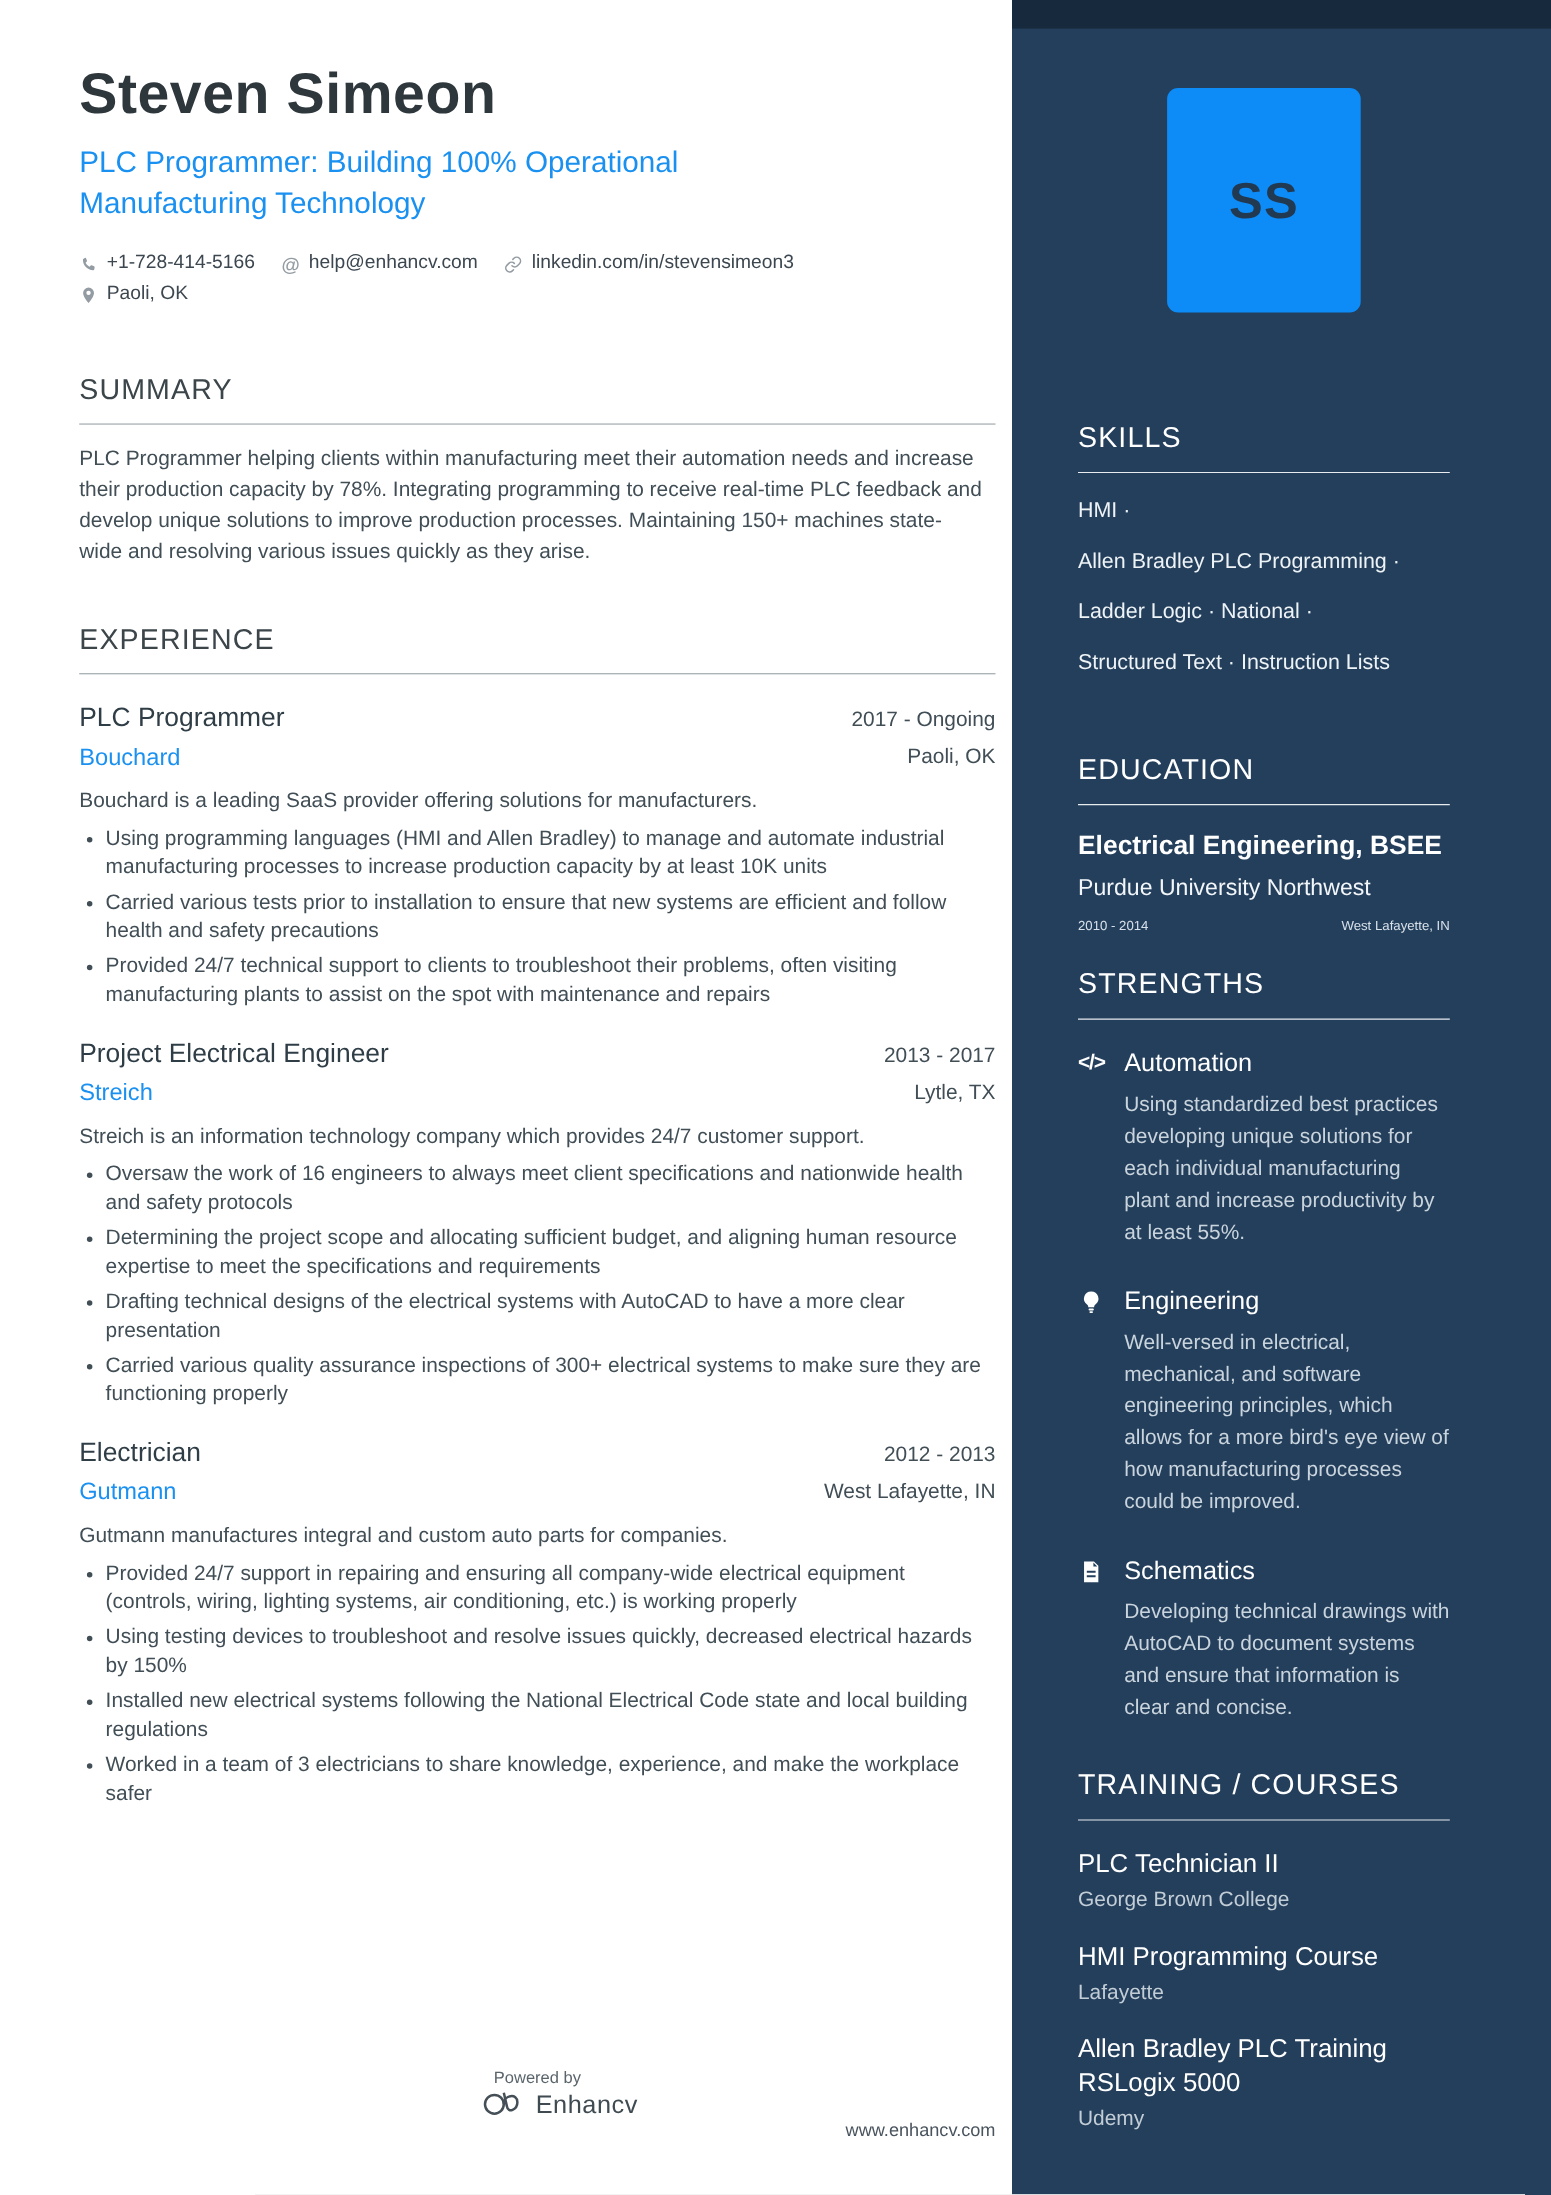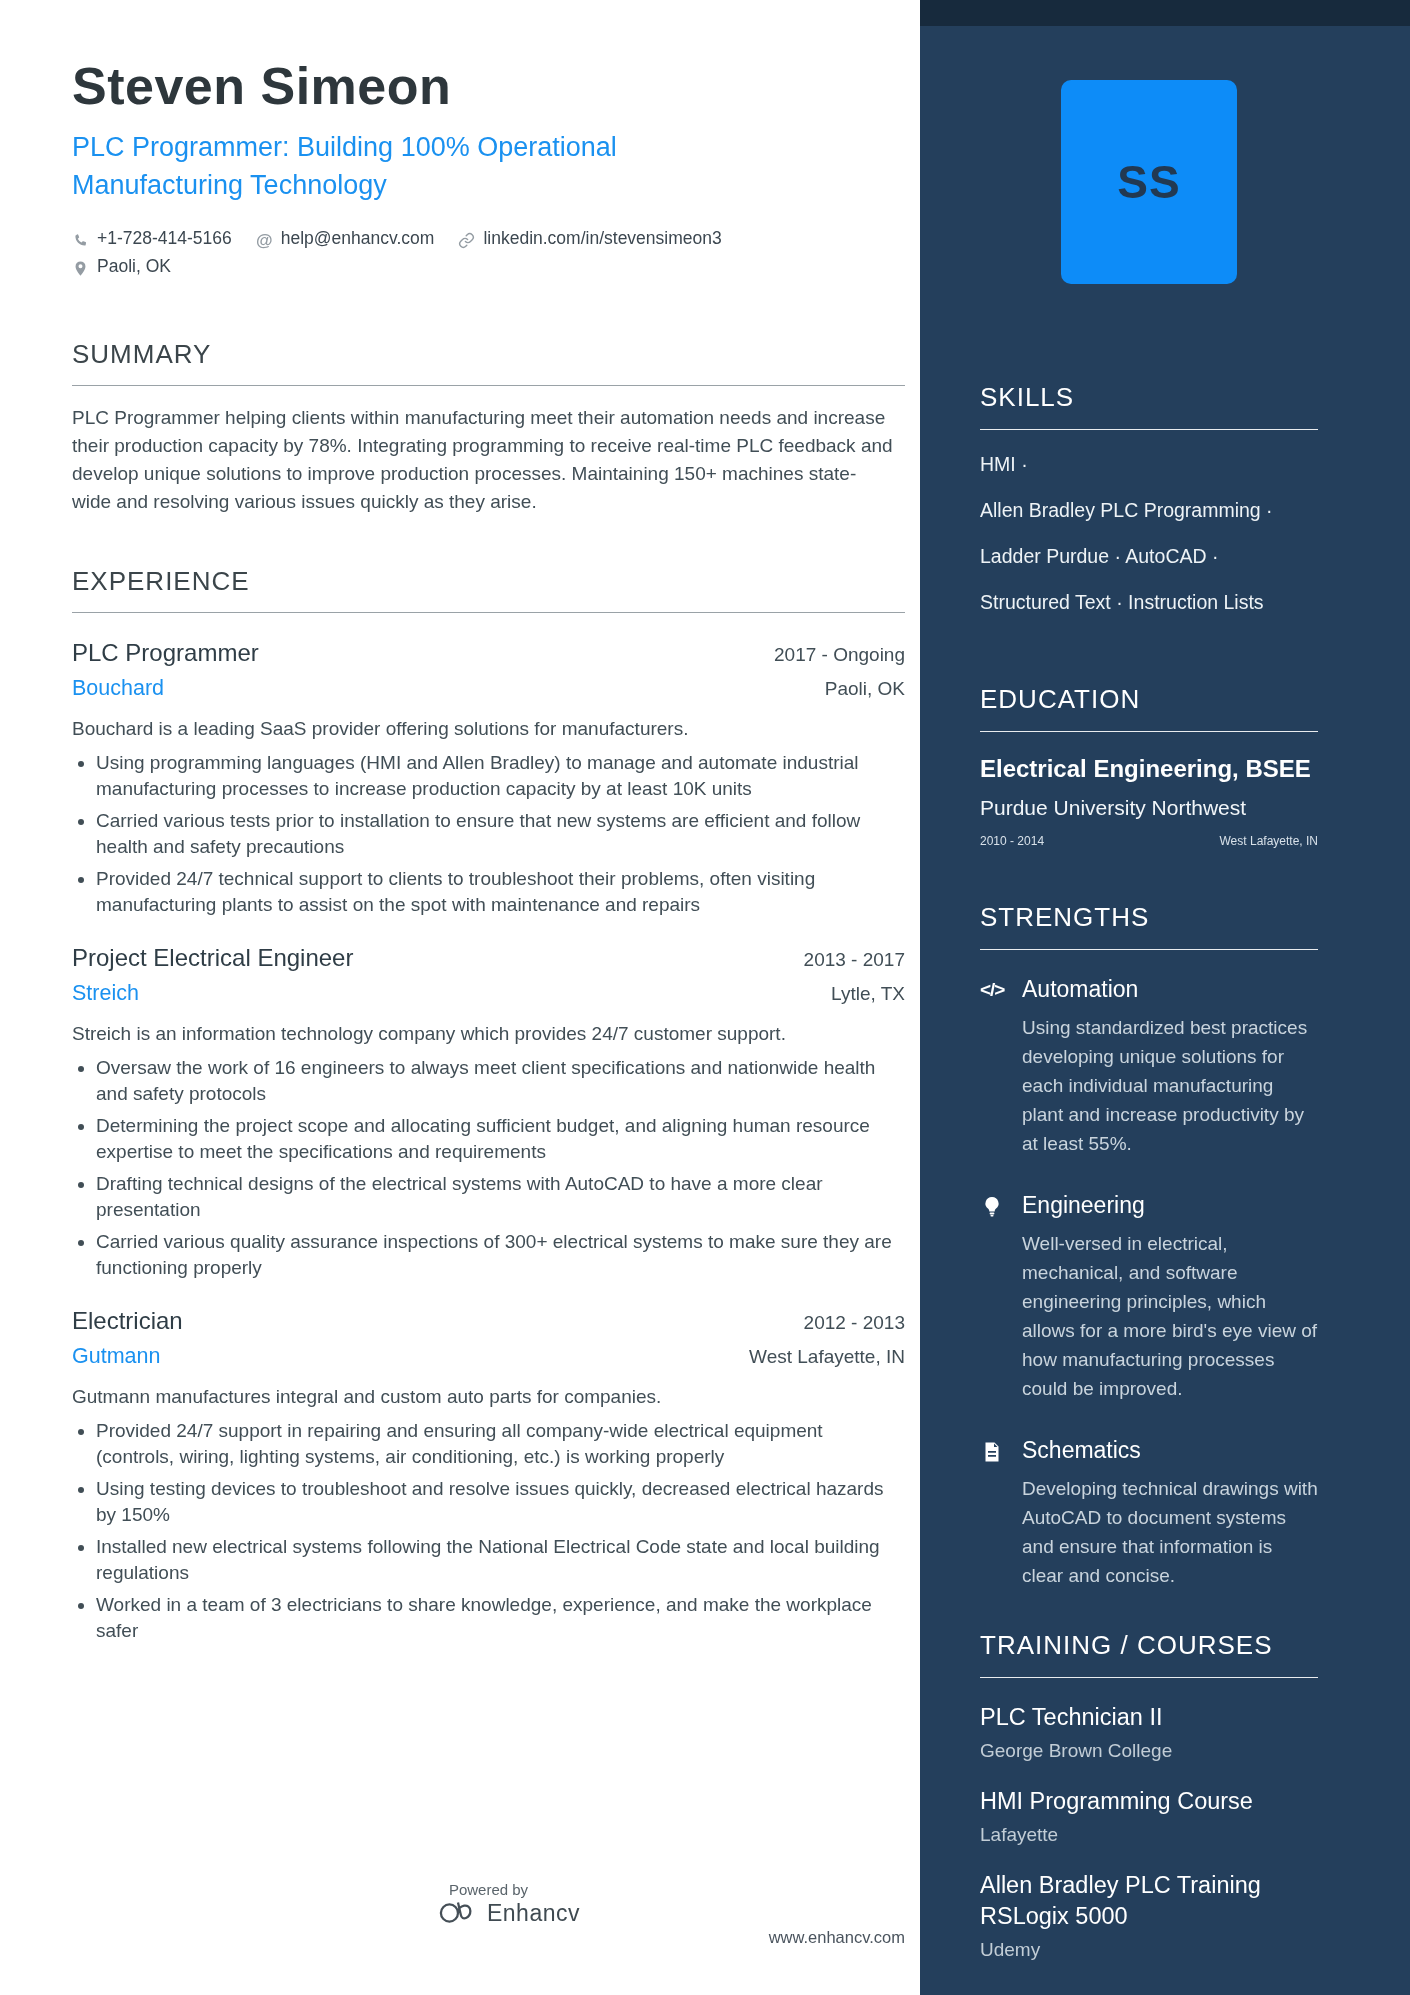--- a/index.html
+++ b/index.html
@@ -46,21 +46,21 @@
   .site { margin-left:auto; font-size:16.5px; color:#4a545e; }
 
   
   .sidebar { position:relative; width:490px; background:#243f5c; padding:0 92px 0 60px; color:#fff; }
   .topstrip { position:absolute; top:0; left:0; width:100%; height:26px; background:#172a3d; }
   .avatar { width:176px; height:204px; margin:80px auto 0; background:#0d8cf8; border-radius:10px;
             display:flex; align-items:center; justify-content:center;
             font-size:46px; font-weight:600; color:#223952; letter-spacing:1px; }
   .sb-section { margin-top:70px; }
   .sb-section.skills { margin-top:98px; }
-  .sb-section.strengths { margin-top:54px; }
+  .sb-section.strengths { margin-top:31px; }
   .sb-section.training { margin-top:40px; }
   .sb-head { font-size:26px; letter-spacing:1px; color:#ffffff; font-weight:normal;
              padding-bottom:16px; border-bottom:1.5px solid rgba(255,255,255,.9); }
   .skill-line { margin-top:23px; font-size:19.5px; color:#eef3f6; }
 
   .edu-degree { margin-top:22px; font-size:24px; font-weight:bold; line-height:30px; color:#ffffff; }
   .edu-school { margin-top:12px; font-size:21px; color:#f2f6f9; }
   .edu-meta { margin-top:14px; display:flex; justify-content:space-between; font-size:12px; color:#d8e1e9; }
 
   .strength { display:flex; margin-top:26px; }
@@ -198,21 +198,21 @@
 
   <div class="sidebar">
     <div class="topstrip"></div>
 
     <div class="avatar">SS</div>
 
     <div class="sb-section skills">
       <h2 class="sb-head">SKILLS</h2>
       <div class="skill-line">HMI ·</div>
       <div class="skill-line">Allen Bradley PLC Programming ·</div>
-      <div class="skill-line">Ladder Purdue · AutoCAD ·</div>
+      <div class="skill-line">Ladder Logic · National ·</div>
       <div class="skill-line">Structured Text · Instruction Lists</div>
     </div>
 
     <div class="sb-section">
       <h2 class="sb-head">EDUCATION</h2>
       <div class="edu-degree">Electrical Engineering, BSEE</div>
       <div class="edu-school">Purdue University Northwest</div>
       <div class="edu-meta">
         <span>2010 - 2014</span>
         <span>West Lafayette, IN</span>

